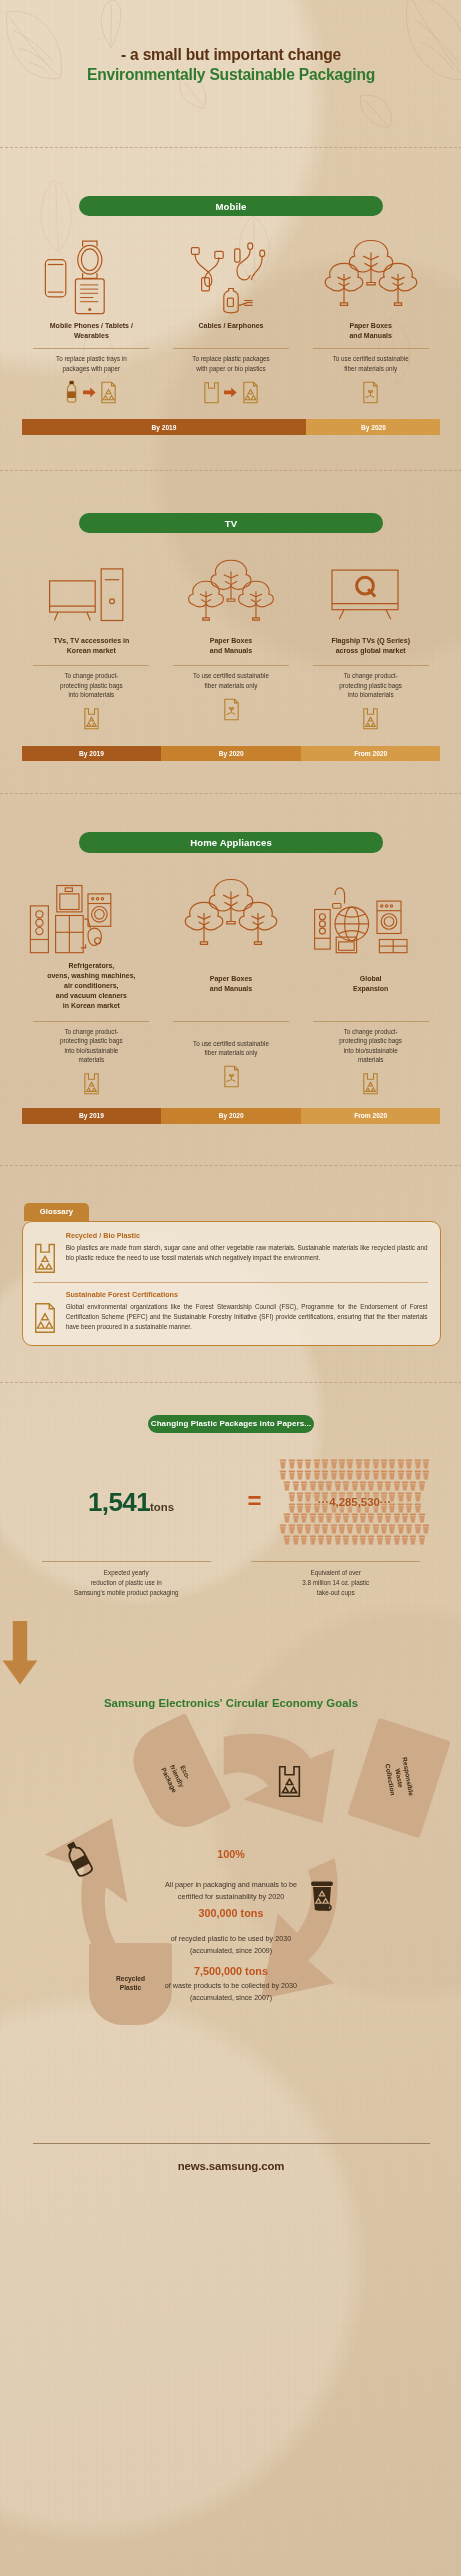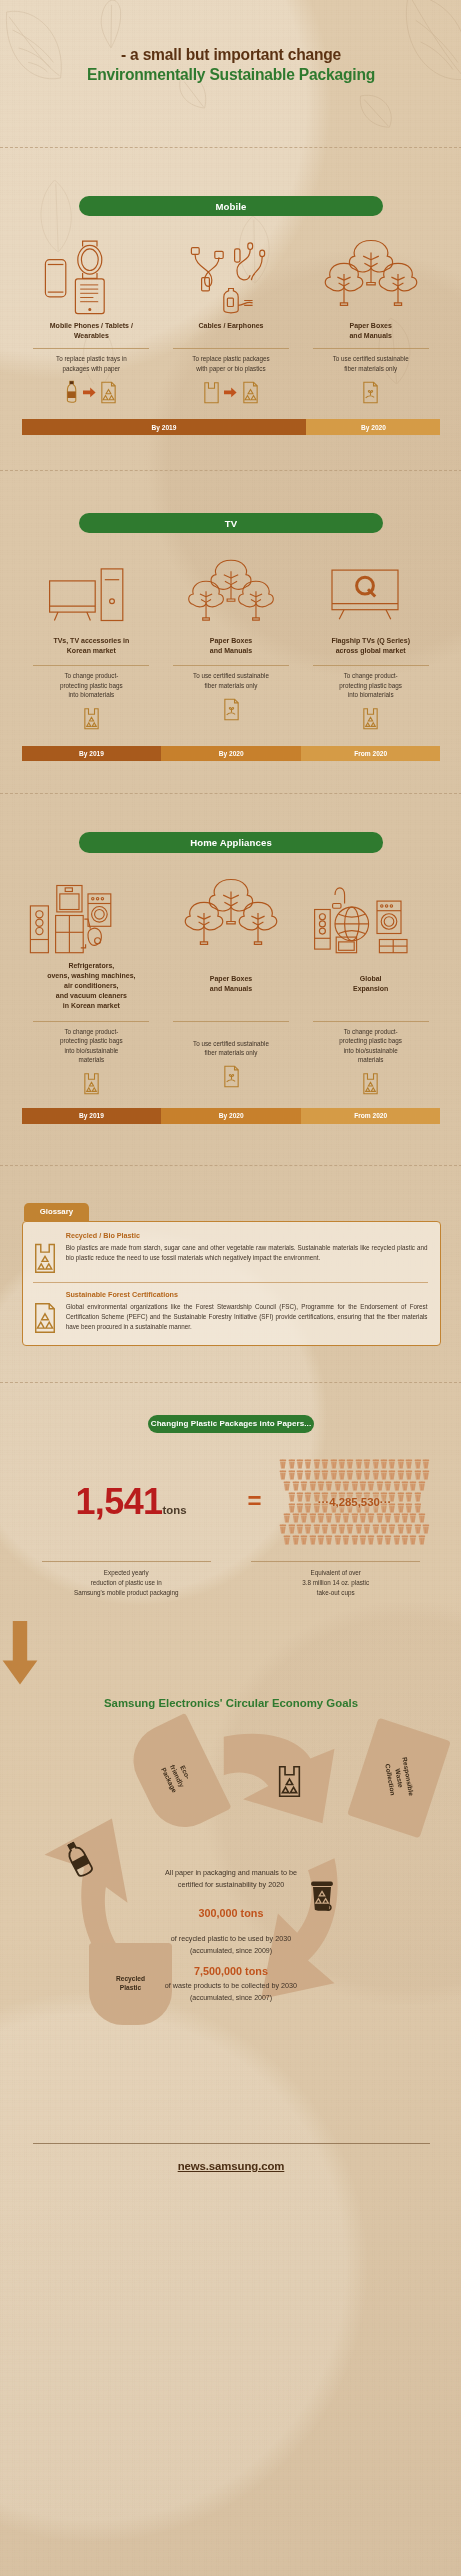--- a/index.html
+++ b/index.html
@@ -57,32 +57,32 @@
   .art { flex: 1; display: flex; align-items: flex-end; justify-content: center; }
 
   
   .gloss-wrap { width: 419px; margin: 0 auto; position: relative; }
   .gloss-tab {
     width: 65px; height: 18px; background: #c18332; color: #fff;
     border-radius: 4.8px 4.8px 0 0; display: flex; align-items: center;
     justify-content: center; font-size: 7.8px; font-weight: bold; margin-left: 2.4px;
   }
   .gloss-card {
-    border: 0.9px solid #c18332; border-radius: 4px; background: rgba(247,238,226,.72);
+    border: 0.9px solid #c18332; border-radius: 10px; background: rgba(247,238,226,.72);
     padding: 9.6px 12px 10.8px 10.8px;
   }
   .gloss-item { display: flex; gap: 8.4px; align-items: flex-start; }
   .gloss-body { flex: 1; }
   .gloss-h { color: #b4651a; font-size: 7.2px; font-weight: bold; margin-bottom: 2.4px; }
   .gloss-p { color: #3f3226; font-size: 6.3px; line-height: 1.62; text-align: justify; }
   .gloss-div { height: 0.6px; background: #cfa97a; margin: 7.8px 0; }
 
   
   .stat-row { display:flex; width: 419px; margin: 0 auto; align-items:center; }
-  .big-num { color: #b91c1c; font-size: 36px; font-weight: bold; letter-spacing: -0.6px; line-height:1; }
+  .big-num { color: #14532d; font-size: 26px; font-weight: bold; letter-spacing: -0.6px; line-height:1; }
   .eq { color:#c0531c; font-size:24px; font-weight:bold; line-height:.7; }
   .cups-block { position: relative; width: 172px; }
   .cups-grid { display:flex; flex-wrap: wrap; width: 172px; justify-content:center; row-gap:0.6px; }
   .cups-num {
     position:absolute; left:0; right:0; top:50%; transform:translateY(-50%);
     text-align:center; color:#b0531b; font-size:11.4px; font-weight:bold;
     text-shadow: 0 0 3.6px #dcc6a8, 0 0 6px #dcc6a8, 0 0 8.4px #dcc6a8;
   }
   .cap-row { display:flex; width: 419px; margin: 0 auto; }
   .cap { flex:1; text-align:center; }
@@ -95,21 +95,21 @@
   .goal-txt { color:#3f3226; font-size:7.2px; line-height:1.66; text-align:center; }
   .goal-sub { color:#3f3226; font-size:7px; text-align:center; }
 
   .label-chip {
     position:absolute; background:#cdab88; color:#3a2a18;
     font-size:6.6px; font-weight:bold; line-height:1.35; text-align:center;
     display:flex; align-items:center; justify-content:center;
   }
 
   .footer-rule { width:397px; height:1.2px; background:#8a6a48; margin: 0 auto; opacity:.8; }
-  .footer-url { text-align:center; color:#4b2e14; font-size:11.4px; font-weight:bold; letter-spacing:-0.1px;text-decoration:underline; }
+  .footer-url { text-align:center; color:#4b2e14; font-size:11.4px; font-weight:bold; letter-spacing:-0.1px; }
 
   svg { display:block; }
 </style>
 </head>
 <body>
 
 <div class="paper-grain"></div>
 
 <svg style="position:absolute;top:0;left:0;width:462px;height:180px;opacity:.22" viewBox="0 0 768 300" width="462" height="180">
   <g fill="none" stroke="#9a7b58" stroke-width="1.2">
@@ -1908,20 +1908,21 @@
       <rect x="9" y="0" width="6" height="6" fill="#3b2a16"></rect>
     </svg>
   </span>
 
   <div class="label-chip" style="left:89px;top:228px;width:83px;height:82px;border-radius:3.6px 3.6px 34px 34px;">
     <span style="white-space:pre-line;">Recycled
 Plastic</span>
   </div>
 
   <div style="position:absolute;left:0;top:133px;width:462px;">
+    <div class="goal-num">100%</div>
     <div class="goal-txt" style="white-space:pre-line;margin-top:19px;">All paper in packaging and manuals to be
 certified for sustainability by 2020</div>
   </div>
   <div style="position:absolute;left:0;top:192px;width:462px;">
     <div class="goal-num">300,000 tons</div>
     <div class="goal-txt" style="margin-top:14px;">of recycled plastic to be used by 2030</div>
     <div class="goal-sub" style="margin-top:1.8px;">(accumulated, since 2009)</div>
   </div>
   <div style="position:absolute;left:0;top:250px;width:462px;">
     <div class="goal-num">7,500,000 tons</div>

